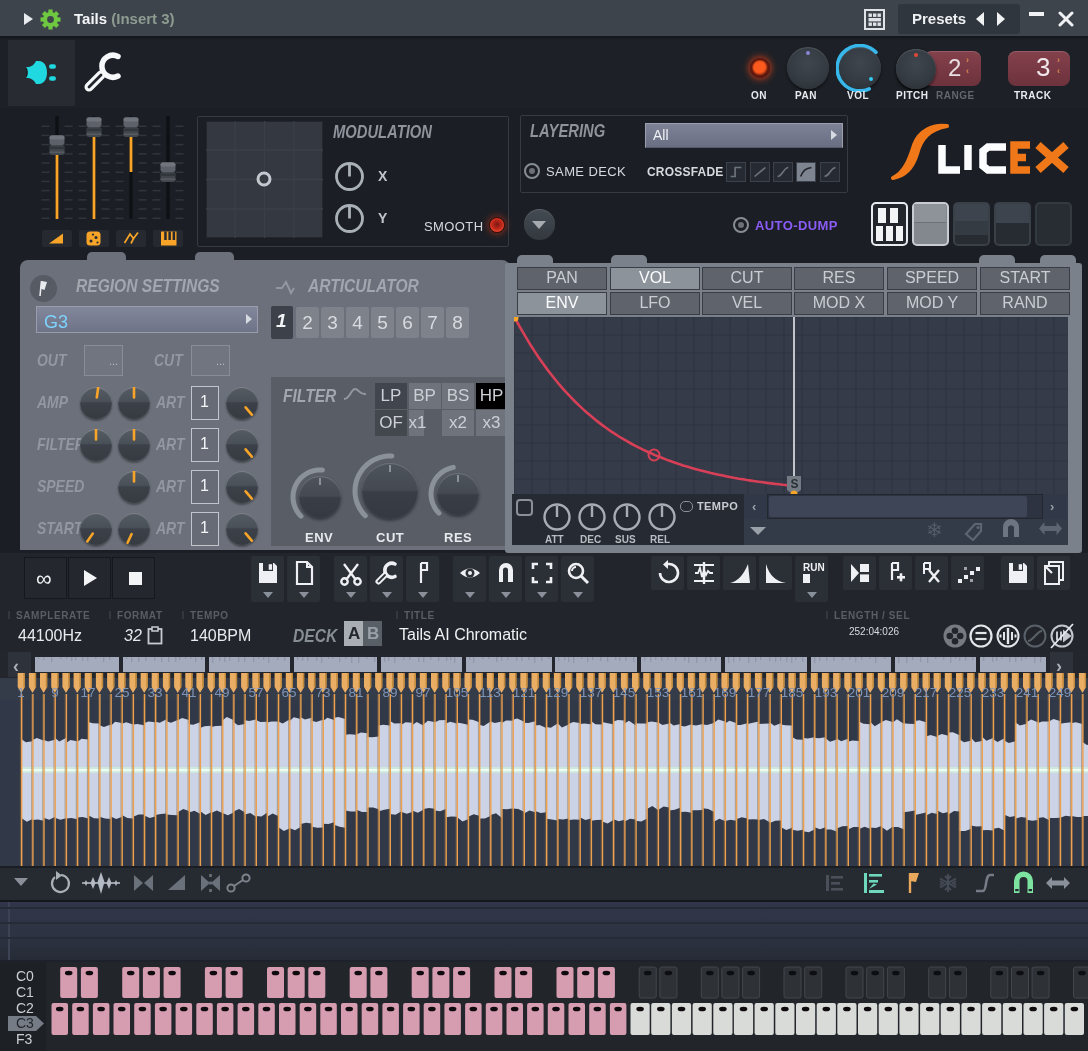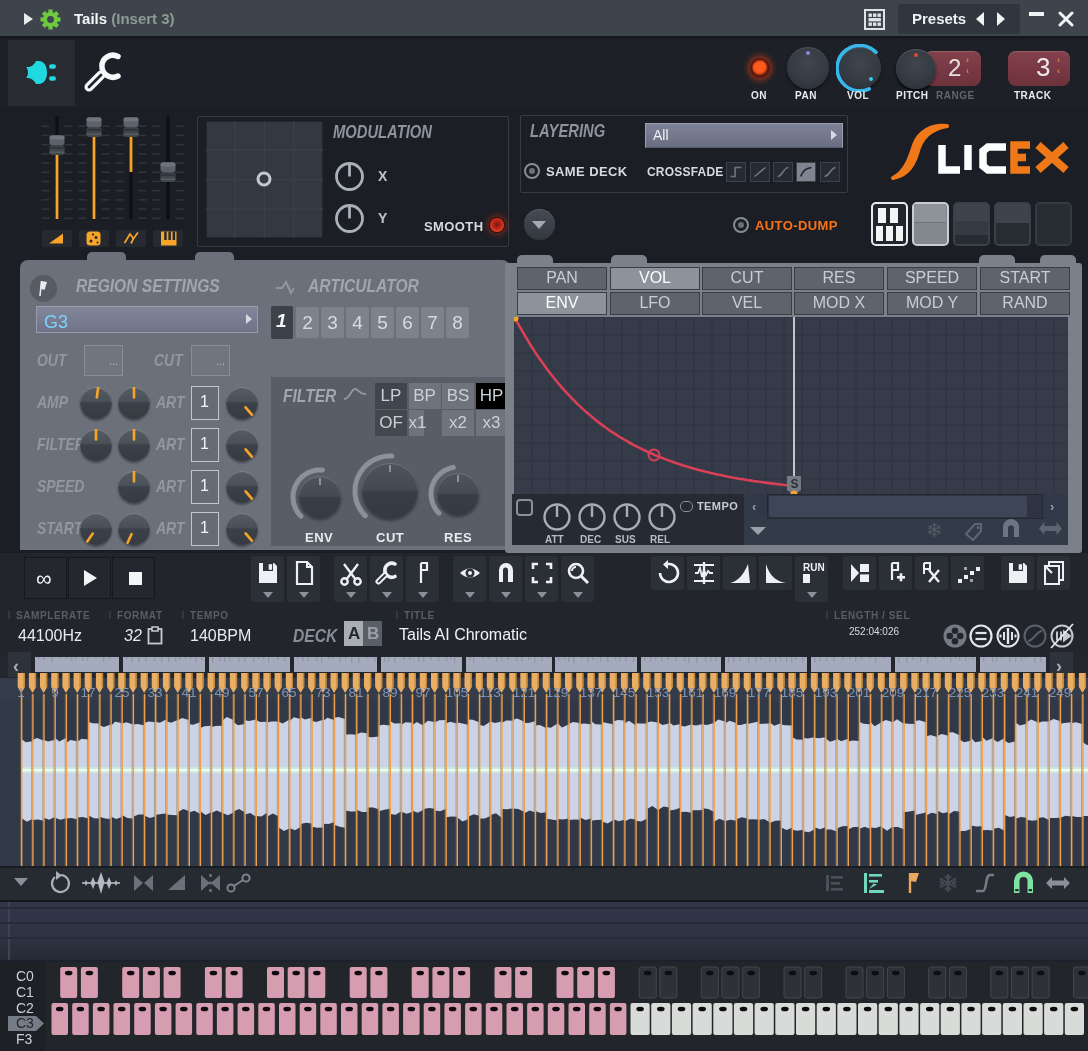--- a/index.html
+++ b/index.html
@@ -260,51 +260,51 @@
       <svg class="abs" style="left:334px;top:53px" width="31" height="31" viewBox="0 0 31 31">
      <circle cx="15.5" cy="15.5" r="13" fill="none" stroke="#aab0b8" stroke-width="2.8"></circle>
      <line x1="15.5" y1="15.5" x2="15.5" y2="4" stroke="#aab0b8" stroke-width="2.8"></line>
       </svg>
       <div class="abs" style="left:378px;top:60px;font-weight:bold;font-size:14px;color:#c0c5cc">X</div>
       <svg class="abs" style="left:334px;top:95px" width="31" height="31" viewBox="0 0 31 31">
      <circle cx="15.5" cy="15.5" r="13" fill="none" stroke="#aab0b8" stroke-width="2.8"></circle>
      <line x1="15.5" y1="15.5" x2="15.5" y2="4" stroke="#aab0b8" stroke-width="2.8"></line>
       </svg>
       <div class="abs" style="left:378px;top:102px;font-weight:bold;font-size:14px;color:#c0c5cc">Y</div>
-      <div class="abs" style="left:424px;top:111px;font-weight:bold;font-size:13px;color:#d6dade;letter-spacing:.4px">SMOOTH</div>
+      <div class="abs" style="left:424px;top:111px;font-weight:normal;font-size:13px;color:#d6dade;letter-spacing:.4px">SMOOTH</div>
       <div class="abs" style="left:489px;top:109px;width:16px;height:16px;border-radius:50%;background:radial-gradient(circle at 50% 45%, #7a1812 0%, #c62a1c 50%, #f05030 78%, #941c10 100%);box-shadow:0 0 7px 1px rgba(230,55,28,.55);border:1px solid #3a0e08"></div>
       <div class="abs" style="left:520px;top:7px;width:328px;height:78px;border:1px solid #363b43;border-radius:2px"></div>
 <div class="ital abs" style="left:530px;top:13px;font-size:18px">LAYERING</div>
 <div class="abs" style="left:645px;top:15px;width:198px;height:25px;background:linear-gradient(180deg,#7d8296,#696e82);border:1px solid #9a9eae;border-bottom-color:#555a6a"></div>
 <div class="abs" style="left:653px;top:19px;font-size:14px;color:#f0f2f5">All</div>
 <div class="abs" style="left:831px;top:22px;width:0;height:0;border-left:6px solid #d8dae2;border-top:5px solid transparent;border-bottom:5px solid transparent"></div>
       <div class="abs" style="left:524px;top:55px;width:16px;height:16px;border-radius:50%;border:2px solid #878d95;background:#1b1f25"></div>
 <div class="abs" style="left:529px;top:60px;width:6px;height:6px;border-radius:50%;background:#6b7077"></div>
-      <div class="abs" style="left:546px;top:56px;font-weight:bold;font-size:13px;color:#d6dade;letter-spacing:.4px">SAME DECK</div>
+      <div class="abs" style="left:546px;top:56px;font-weight:normal;font-size:13px;color:#d6dade;letter-spacing:.4px">SAME DECK</div>
       <div class="abs" style="left:647px;top:57px;font-weight:bold;font-size:12px;color:#d6dade;letter-spacing:.2px">CROSSFADE</div>
       <svg class="abs" style="left:726px;top:54px;background:#262b33;border:1px solid #3c424c" width="20" height="20" viewBox="0 0 20 20">
         <path d="M4 15 L9 15 L9 5 L16 5" fill="none" stroke="#6e747e" stroke-width="1.8"></path>
       </svg>
       <svg class="abs" style="left:750px;top:54px;background:#262b33;border:1px solid #3c424c" width="20" height="20" viewBox="0 0 20 20">
         <path d="M4 15 L16 5" fill="none" stroke="#6e747e" stroke-width="1.8"></path>
       </svg>
       <svg class="abs" style="left:773px;top:54px;background:#262b33;border:1px solid #3c424c" width="20" height="20" viewBox="0 0 20 20">
         <path d="M4 15 C9 15 11 5 16 5" fill="none" stroke="#6e747e" stroke-width="1.8"></path>
       </svg>
       <svg class="abs" style="left:796px;top:54px;background:#7e8490;border:1px solid #3c424c" width="20" height="20" viewBox="0 0 20 20">
         <path d="M4 15 C7 8 10 6 16 5" fill="none" stroke="#22262b" stroke-width="1.8"></path>
       </svg>
       <svg class="abs" style="left:820px;top:54px;background:#262b33;border:1px solid #3c424c" width="20" height="20" viewBox="0 0 20 20">
         <path d="M4 15 C10 14 10 6 16 5" fill="none" stroke="#6e747e" stroke-width="1.8"></path>
       </svg>
       <div class="abs" style="left:524px;top:101px;width:31px;height:31px;border-radius:50%;background:linear-gradient(180deg,#454b53,#33383f);box-shadow:inset 0 1px 0 rgba(255,255,255,.12)"></div>
 <div class="abs" style="left:532px;top:113px;width:0;height:0;border-top:8px solid #a6abb2;border-left:7.5px solid transparent;border-right:7.5px solid transparent"></div>
       <div class="abs" style="left:733px;top:109px;width:16px;height:16px;border-radius:50%;border:2px solid #878d95;background:#1b1f25"></div>
 <div class="abs" style="left:738px;top:114px;width:6px;height:6px;border-radius:50%;background:#6b7077"></div>
-      <div class="abs" style="left:755px;top:110px;font-weight:bold;font-size:13px;color:#f97316;letter-spacing:.4px">AUTO-DUMP</div>
+      <div class="abs" style="left:755px;top:110px;font-weight:bold;font-size:13px;color:#8b5cf6;letter-spacing:.4px">AUTO-DUMP</div>
       <svg class="abs" style="left:890px;top:15px" width="180" height="58" viewBox="0 0 180 58">
  <path d="M3 55 C16 53 23 44 27 31 C31 15 40 6 57 3 C43 1 29 8 24 22 C19 38 14 50 3 55 Z" fill="#f07818" stroke="#f07818" stroke-width="4" stroke-linejoin="round"></path>
  <g stroke="#fcfdfe" stroke-width="7.5" fill="none">
   <path d="M52 22 L52 47 L70 47"></path>
   <path d="M78 22 L78 47"></path>
   <path d="M116 24 L98 24 L93 28 L93 43 L98 47 L116 47"></path>
  </g>
  <g stroke="#f07818" stroke-width="7.5" fill="none">
   <path d="M140 22 L124 22 L124 47 L140 47"></path>
           <path d="M124 34.5 L136 34.5"></path>

